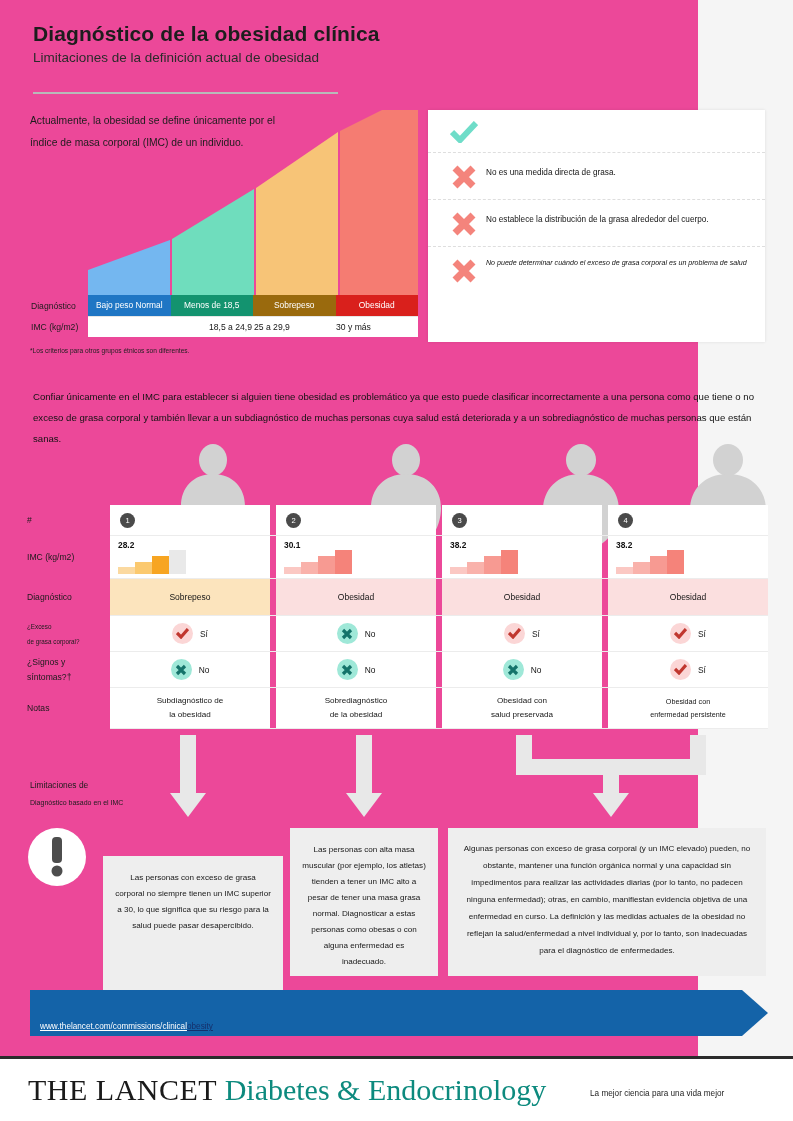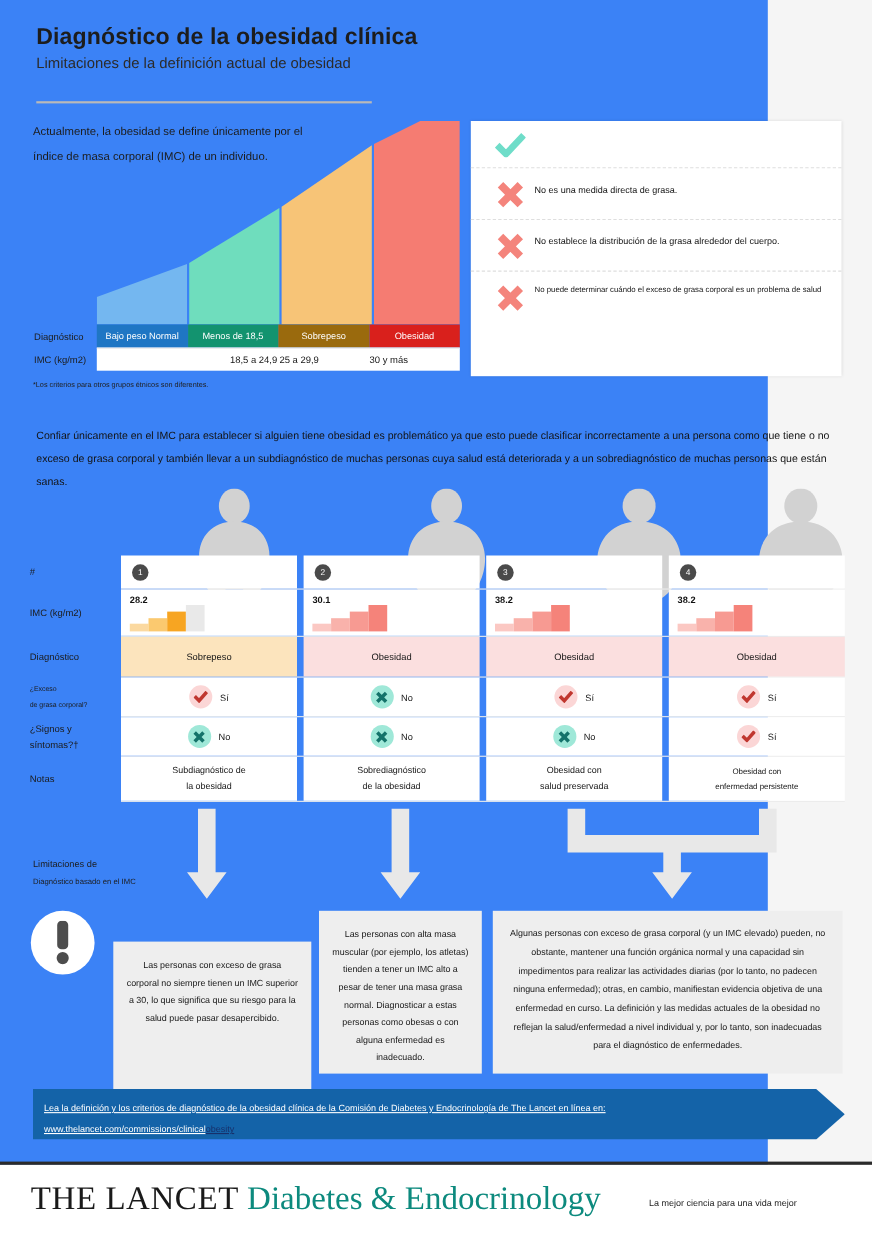--- a/index.html
+++ b/index.html
@@ -3,21 +3,21 @@
 <meta charset="utf-8">
 <style>
   * { box-sizing: border-box; margin: 0; padding: 0; }
   html, body {
     width: 793px; height: 1121px;
     background: #f5f5f5;
     font-family: "Liberation Sans", sans-serif;
     color: #1a1a1a;
     overflow: hidden;
   }
-  .page { position: relative; width: 698px; height: 1121px; background: #3b82f6; }
+  .page { position: relative; width: 698px; height: 1121px; background: #ec4899; }
 
   
   .header { position: absolute; left: 33px; top: 22px; width: 700px; }
   .title { font-size: 21px; font-weight: bold; color: #1d1d1d; letter-spacing: .1px; }
   .subtitle { font-size: 13.5px; color: #2b2b2b; margin-top: 4px; }
   .hr-rule { position: absolute; left: 33px; top: 92px; width: 305px; height: 2px; background: #b9b9b9; }
 
   
   .intro { position: absolute; left: 30px; top: 110px; width: 260px; font-size: 10.3px; line-height: 22px; color: #1c1c1c; }
   .intro p + p { margin-top: 11px; }
@@ -39,21 +39,21 @@
   .bmi-val.shift-left { text-align: right; padding-right: 2px; }
   .bmi-val.shift-right { text-align: left; padding-left: 0px; }
   .footnote-ast { position: absolute; left: 30px; top: 347px; font-size: 6.6px; color: #1f1f1f; }
 
   
   .card { position: absolute; left: 428px; top: 110px; width: 337px; height: 232px; background: #fff; box-shadow: 0 0 3px rgba(0,0,0,.10); }
   .ck-item { display: flex; align-items: flex-start; padding: 9px 16px 9px 14px; }
   .ck-item + .ck-item { border-top: 1px dashed #dedede; }
   .ck-icon { width: 44px; flex: 0 0 44px; display: flex; align-items: center; justify-content: center; padding-top: 2px; }
   .ck-text { flex: 1; font-size: 8.2px; line-height: 17px; color: #141414; padding-top: 2px; }
-  .ck-text.small { font-size: 7.1px; line-height: 11px; }
+  .ck-text.small { font-size: 7.1px; line-height: 11px; font-style: italic; }
 
   
   .body-para { position: absolute; left: 33px; top: 386px; width: 726px; font-size: 9.6px; line-height: 21px; color: #131313; }
 
   
   .silhouettes { position: absolute; left: 0; top: 444px; width: 793px; height: 135px; pointer-events: none; }
 
   
   .cmp { position: absolute; left: 25px; top: 505px; width: 743px; }
   .cmp-row { display: flex; align-items: stretch; }
@@ -455,21 +455,21 @@
 
   <div class="lbox b1">Las personas con exceso de grasa corporal no siempre tienen un IMC superior a 30, lo que significa que su riesgo para la salud puede pasar desapercibido.</div>
   <div class="lbox b2">Las personas con alta masa muscular (por ejemplo, los atletas) tienden a tener un IMC alto a pesar de tener   una masa grasa normal. Diagnosticar a estas personas como obesas o con alguna enfermedad es inadecuado.</div>
   <div class="lbox b3">Algunas personas con exceso de grasa corporal (y un IMC   elevado) pueden, no obstante, mantener una función orgánica   normal y una capacidad sin impedimentos para realizar las   actividades diarias (por lo tanto, no padecen ninguna enfermedad);   otras, en cambio, manifiestan evidencia objetiva de una   enfermedad en curso. La definición y las medidas actuales de la obesidad no reflejan la salud/enfermedad a nivel individual y, por lo tanto, son inadecuadas para el diagnóstico de enfermedades.</div>
 
   <div class="cta">
     <svg width="738" height="46" viewBox="0 0 738 46" style="position:absolute;left:0;top:0">
       <path d="M0 0 L712 0 L738 23 L712 46 L0 46 Z" fill="#1463a8"></path>
     </svg>
     <div class="cta-text">
-      <span class="u">Lea la definición y los criterios de diagnóstico de la obesidad clínica de la Comisión de Diabetes y  Endocrinología de The Lancet en línea en:</span><br>
+      <br>
       <span class="u">www.thelancet.com/commissions/clinical</span><span class="dark">obesity</span>
     </div>
   </div>
 
   <div class="footdiv"></div>
   <div class="footer">
     <div class="logo">
       <span class="a">THE LANCET</span>
       <span class="b">Diabetes &amp; Endocrinology</span>
     </div>

